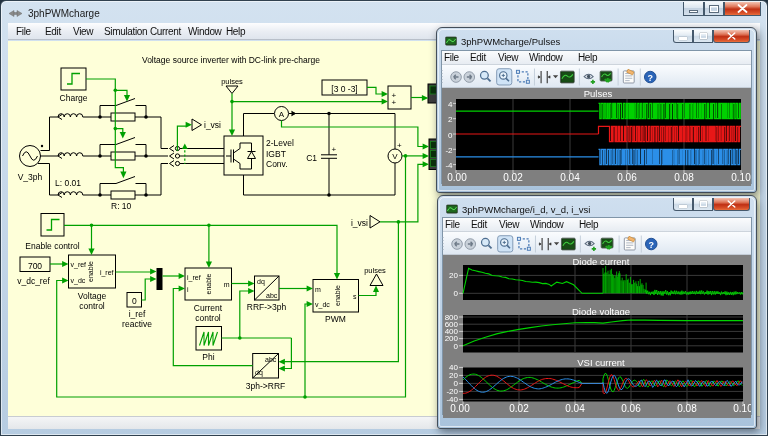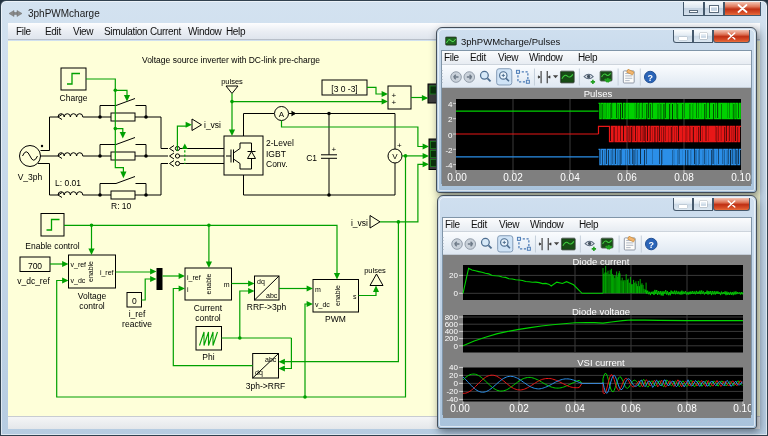--- a/index.html
+++ b/index.html
@@ -422,20 +422,28 @@
                 <text x="741" y="181">0.10</text>
  </g>
 </svg>
           </div>
   </div>
  </div>
 </div>
 
 <div class="swin" style="left:437px;top:195px;width:320px;height:234px">
  <div class="swin-in">
+  <div class="stitle">
+   <svg width="12" height="10" viewBox="0 0 16 12" style="margin:0 4px 0 4px;flex:0 0 auto">
+     <rect x="0.5" y="0.5" width="15" height="11" rx="1.5" fill="#0c2a0c" stroke="#56645a"></rect>
+     <rect x="1.5" y="1.5" width="13" height="9" fill="#1e661e"></rect>
+     <path d="M2,8.5 q3,-6.5 6,-3 t6,-2" stroke="#5ef05e" stroke-width="1.3" fill="none"></path>
+   </svg>
+   <span class="stitletxt">3phPWMcharge/i_d, v_d, i_vsi</span>
+  </div>
   <div class="capbtns">
     <div class="cb cbn">
             <div class="glyph-min"></div>
           </div>
     <div class="cb cbn">
             <div class="glyph-max"></div>
           </div>
     <div class="cb cbx">
             <svg width="9" height="8" viewBox="0 0 9 8">
               <path d="M1.2,1 L7.8,7 M7.8,1 L1.2,7" stroke="#fff" stroke-width="1.4" fill="none" stroke-linecap="round"></path>

